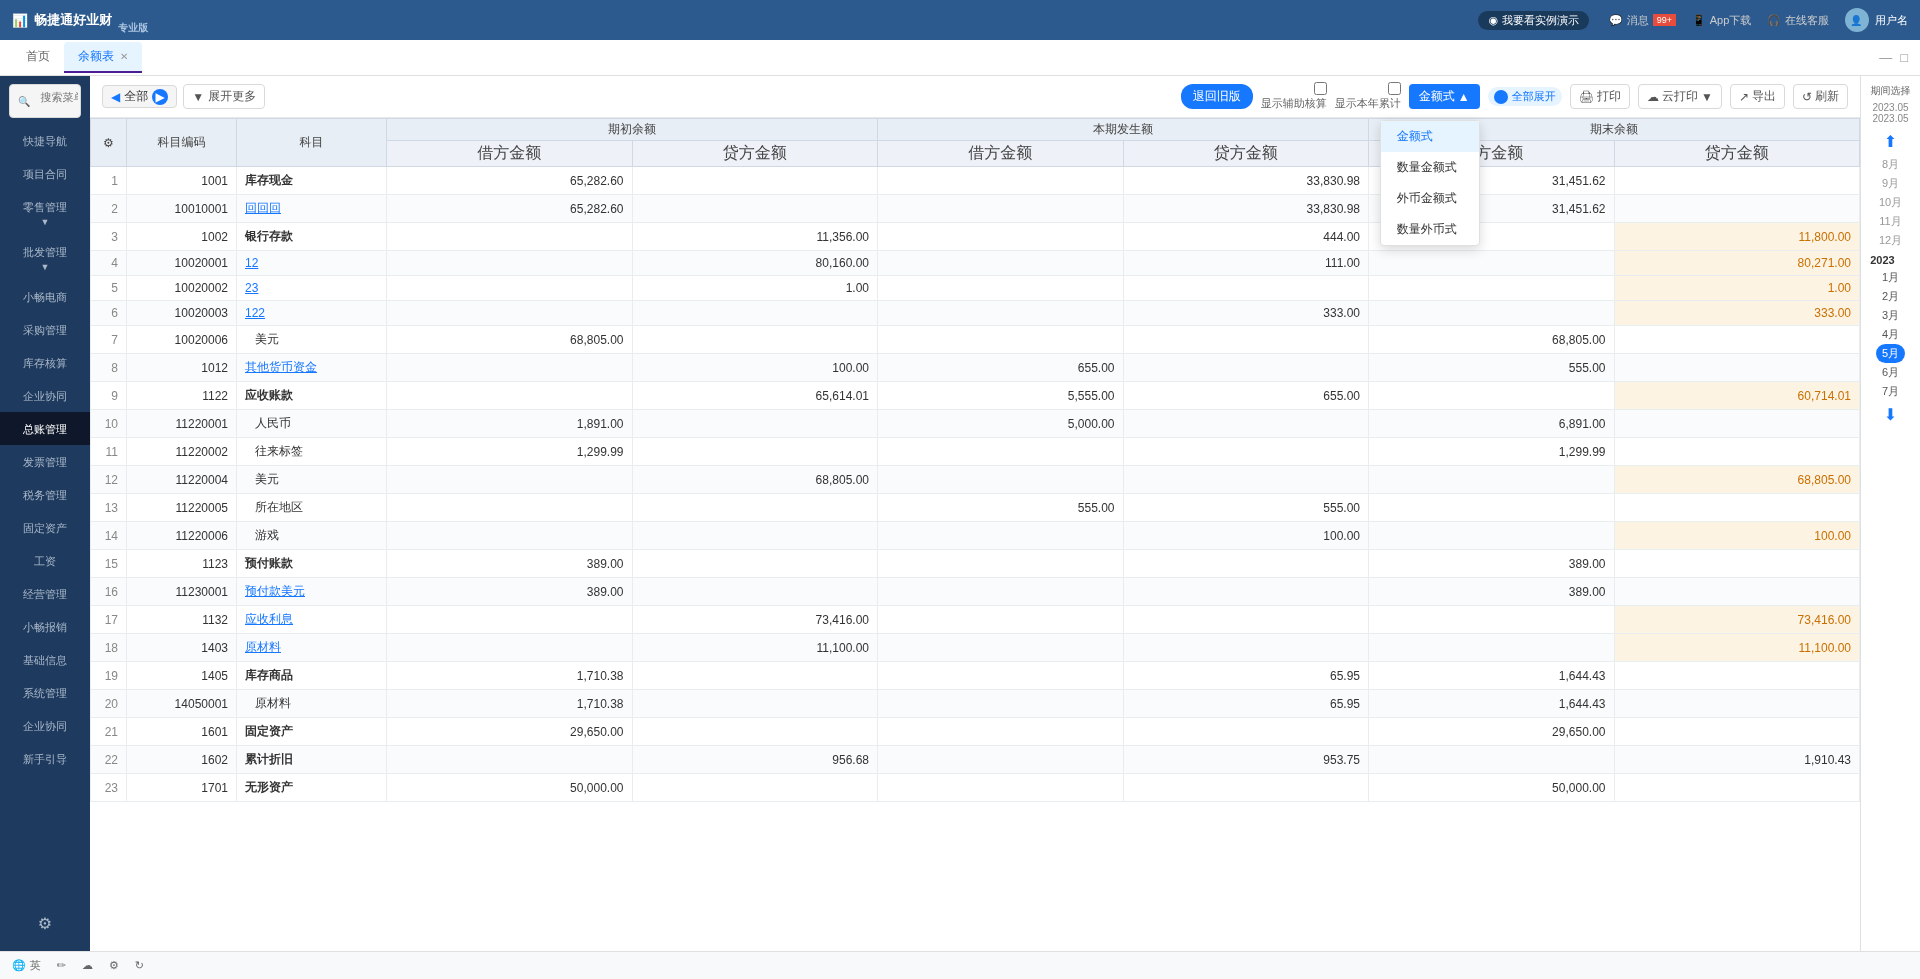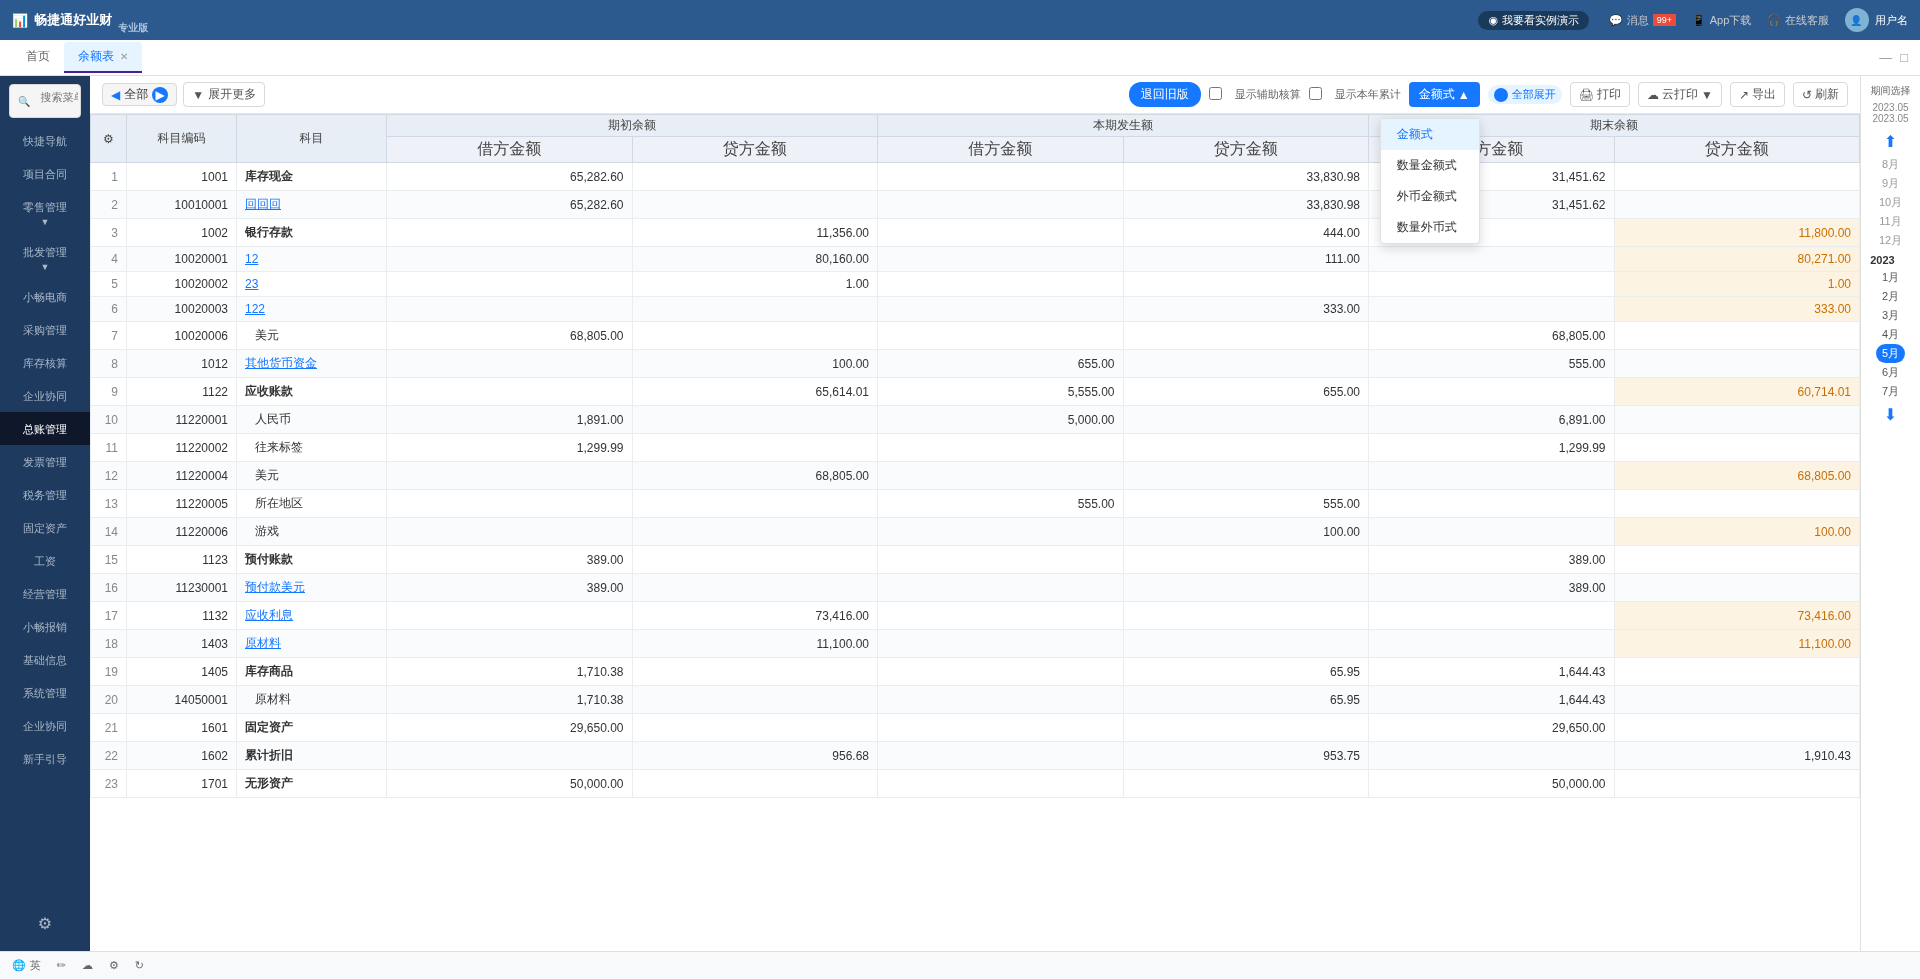--- a/index.html
+++ b/index.html
@@ -42,21 +42,21 @@
     .main-panel { flex: 1; background: #f0f2f5; display: flex; flex-direction: column; overflow: hidden; }
 
     
     .toolbar { background: #fff; padding: 6px 12px; display: flex; align-items: center; gap: 8px; border-bottom: 1px solid #e8e8e8; flex-shrink: 0; flex-wrap: wrap; }
     .toolbar-left { display: flex; align-items: center; gap: 6px; }
     .breadcrumb-search { display: flex; align-items: center; background: #f5f5f5; border: 1px solid #d9d9d9; border-radius: 4px; padding: 2px 8px; gap: 4px; }
     .breadcrumb-search input { border: none; background: transparent; font-size: 12px; outline: none; width: 60px; }
     .btn-expand { display: flex; align-items: center; gap: 4px; border: 1px solid #d9d9d9; border-radius: 4px; padding: 3px 8px; font-size: 12px; cursor: pointer; background: #fff; color: #555; }
     .toolbar-right { margin-left: auto; display: flex; align-items: center; gap: 8px; }
     .btn-return { background: #1677ff; color: #fff; border: none; border-radius: 12px; padding: 4px 12px; font-size: 12px; cursor: pointer; }
-    .checkbox-label { display: flex; align-items: flex-start; gap: 13px; font-size: 11px; color: #666; cursor: pointer; }
+    .checkbox-label { display: flex; align-items: flex-end; gap: 1px; font-size: 11px; color: #666; cursor: pointer; flex-direction: column; }
     .checkbox-label input { cursor: pointer; }
     .btn-style-active { background: #1677ff; color: #fff; border: none; border-radius: 4px; padding: 4px 10px; font-size: 12px; cursor: pointer; display: flex; align-items: center; gap: 3px; position: relative; }
     .btn-icon { border: none; background: #fff; border: 1px solid #d9d9d9; border-radius: 4px; padding: 3px 8px; font-size: 12px; cursor: pointer; color: #555; display: flex; align-items: center; gap: 3px; }
     .toggle-switch { display: flex; align-items: center; gap: 4px; background: #e6f4ff; border-radius: 12px; padding: 2px 6px; font-size: 11px; color: #1677ff; cursor: pointer; }
     .toggle-dot { width: 14px; height: 14px; border-radius: 50%; background: #1677ff; }
 
     
     .dropdown-menu { position: absolute; top: 36px; right: 0; background: #fff; border: 1px solid #e0e0e0; border-radius: 4px; box-shadow: 0 4px 12px rgba(0,0,0,0.15); z-index: 100; min-width: 100px; }
     .dropdown-item { padding: 7px 16px; font-size: 12px; cursor: pointer; color: #333; }
     .dropdown-item.selected { color: #1677ff; background: #e6f4ff; }

